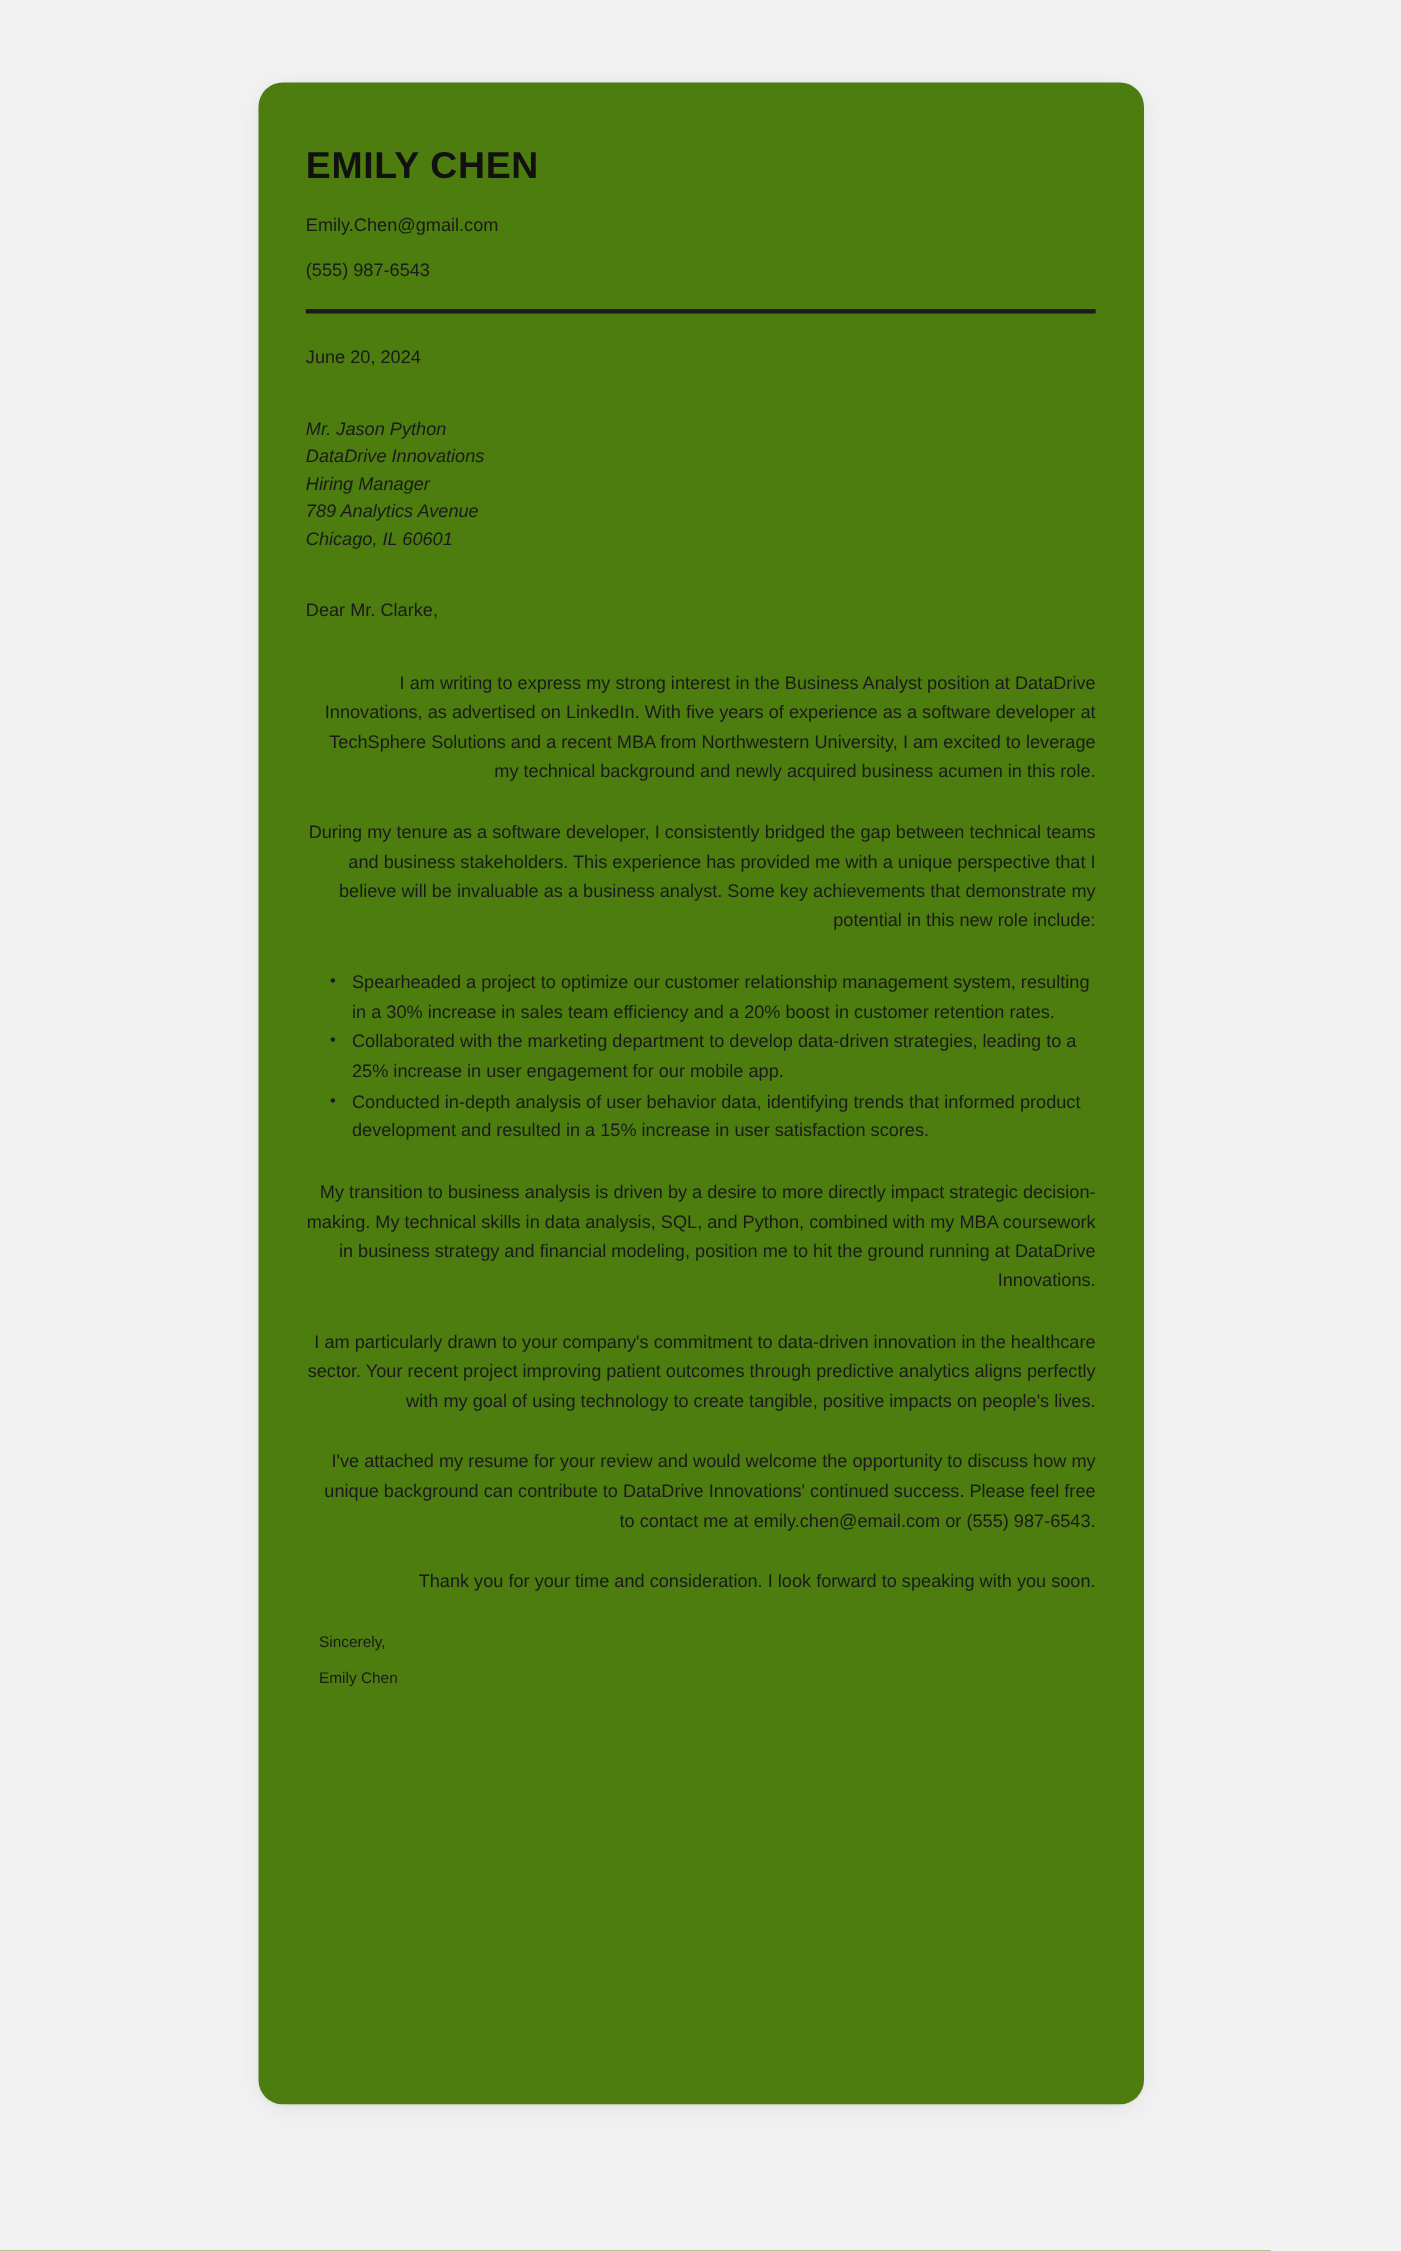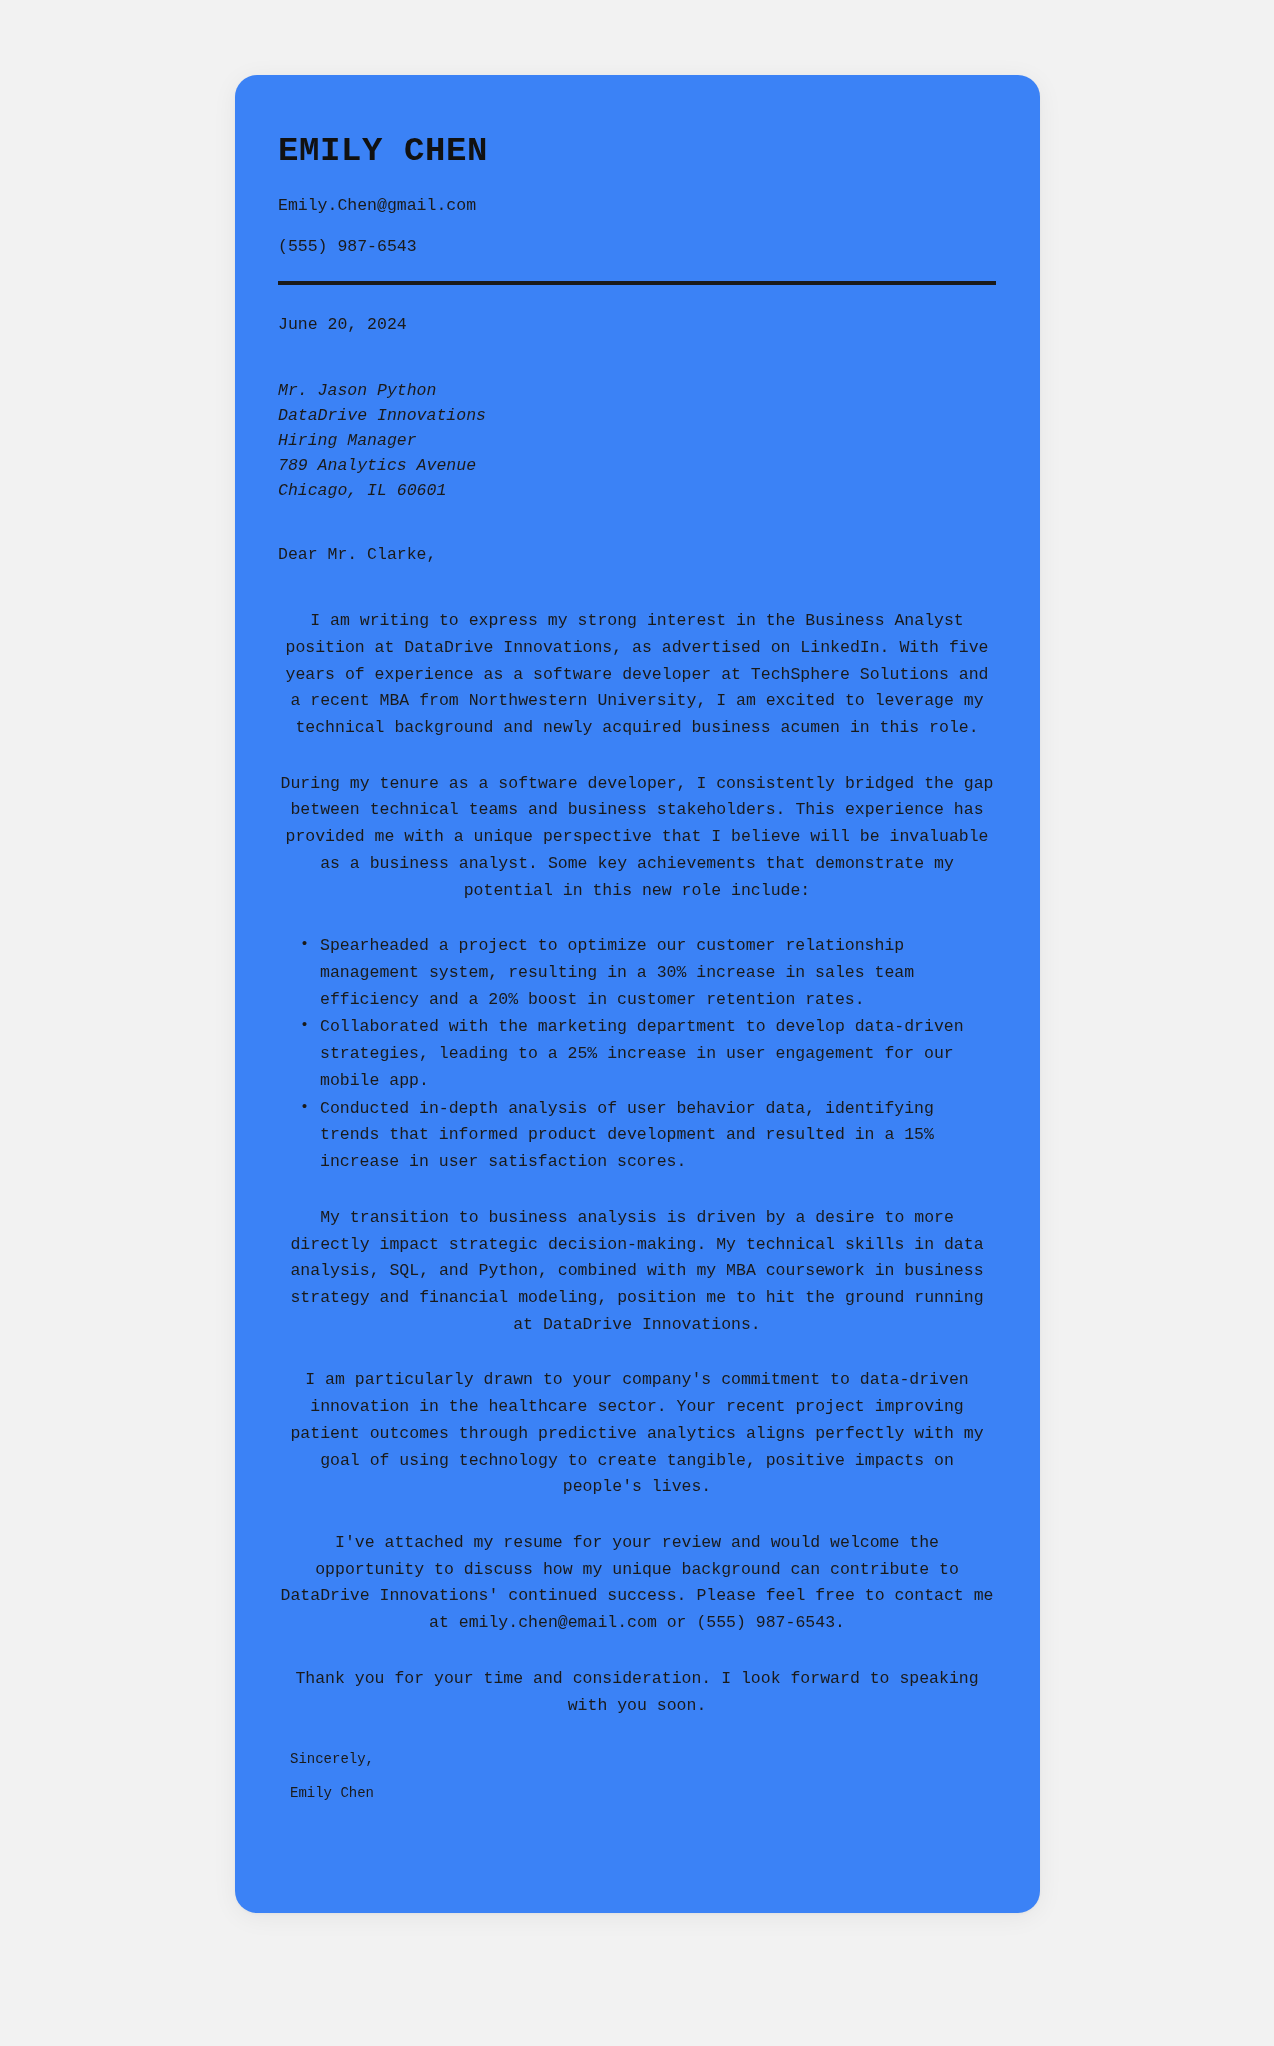--- a/index.html
+++ b/index.html
@@ -21,25 +21,24 @@
     padding: 75px 0 0 0;
     display: flex;
     justify-content: center;
     align-items: flex-start;
   }
 
   .letter-card {
     width: 805px;
     min-height: 1838px;
     box-sizing: border-box;
-    background: #3b82f6;
+    background: #4d7c0f;
     border-radius: 22px;
     box-shadow: 0 4px 26px rgba(0,0,0,0.06), 0 1px 3px rgba(0,0,0,0.04);
     padding: 58px 43px 60px 43px;
-    font-family: Liberation Mono, monospace;
   }
 
   .letter-inner {
     width: 718px;
     margin: 0 auto;
   }
 
   
   .name-heading {
     font-size: 34px;
@@ -92,21 +91,21 @@
     margin: 0 0 40px 0;
     line-height: 1.5;
   }
 
   
   .body-para {
     font-size: 16.5px;
     color: #1a1a1a;
     line-height: 1.62;
     margin: 12px 0 29px 0;
-    text-align: center;
+    text-align: right;
   }
 
   .achievement-list {
     margin: 11px 0 29px 0;
     padding: 0 0 0 22px;
     list-style: none;
   }
   .achievement-list li {
     font-size: 16.5px;
     color: #1a1a1a;

